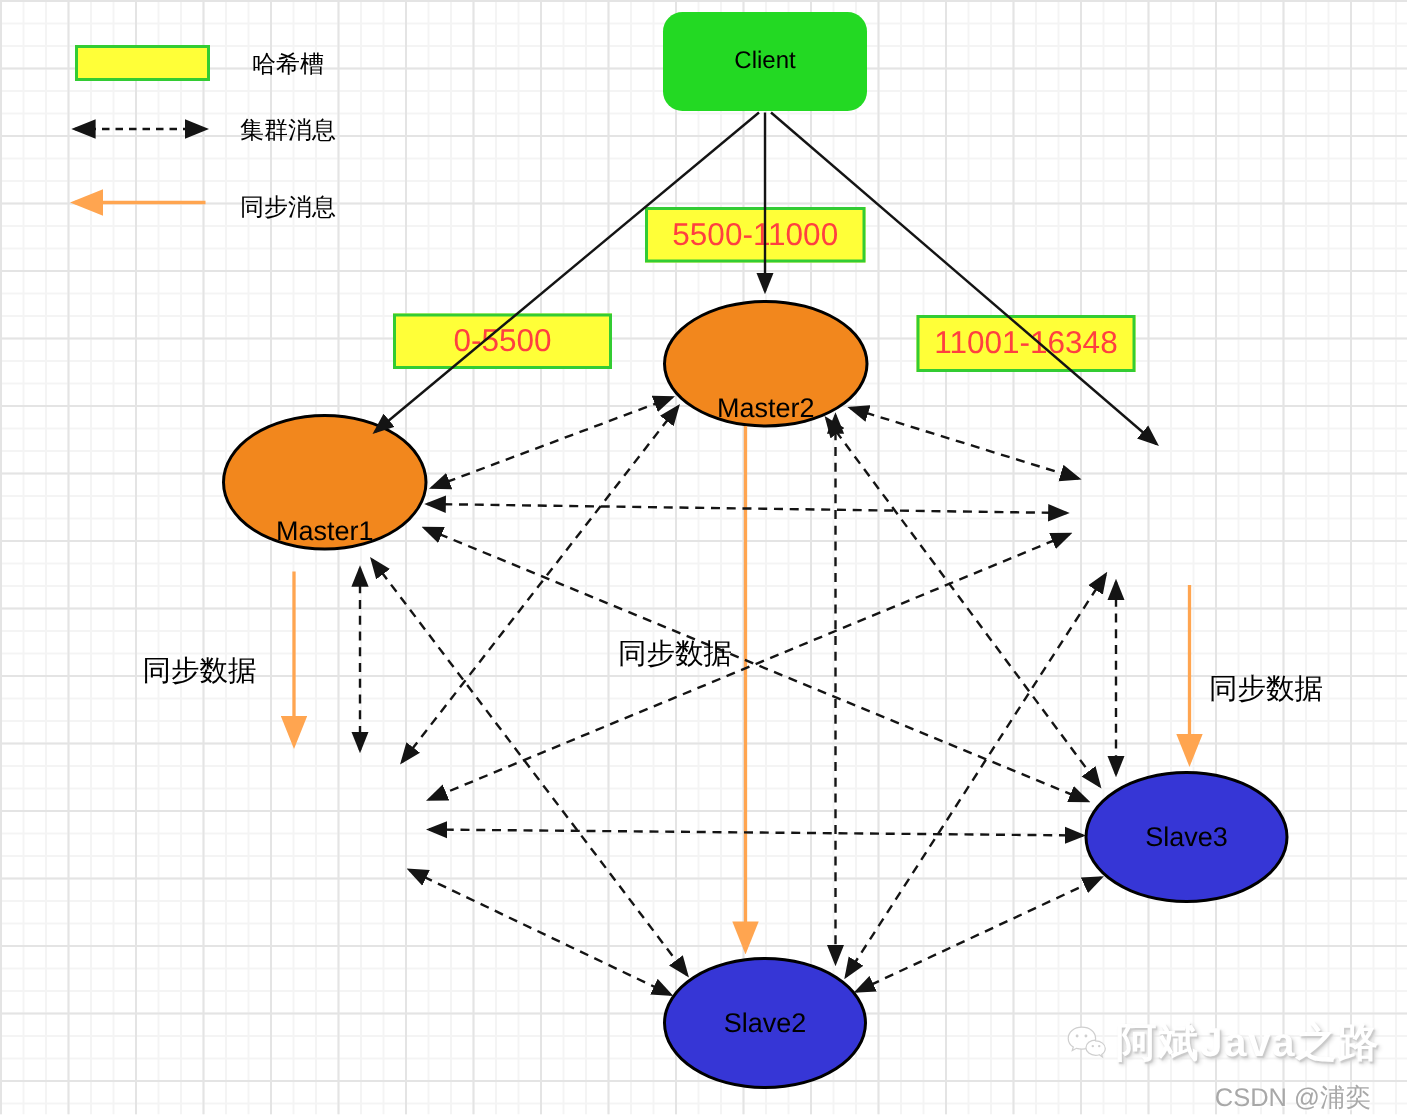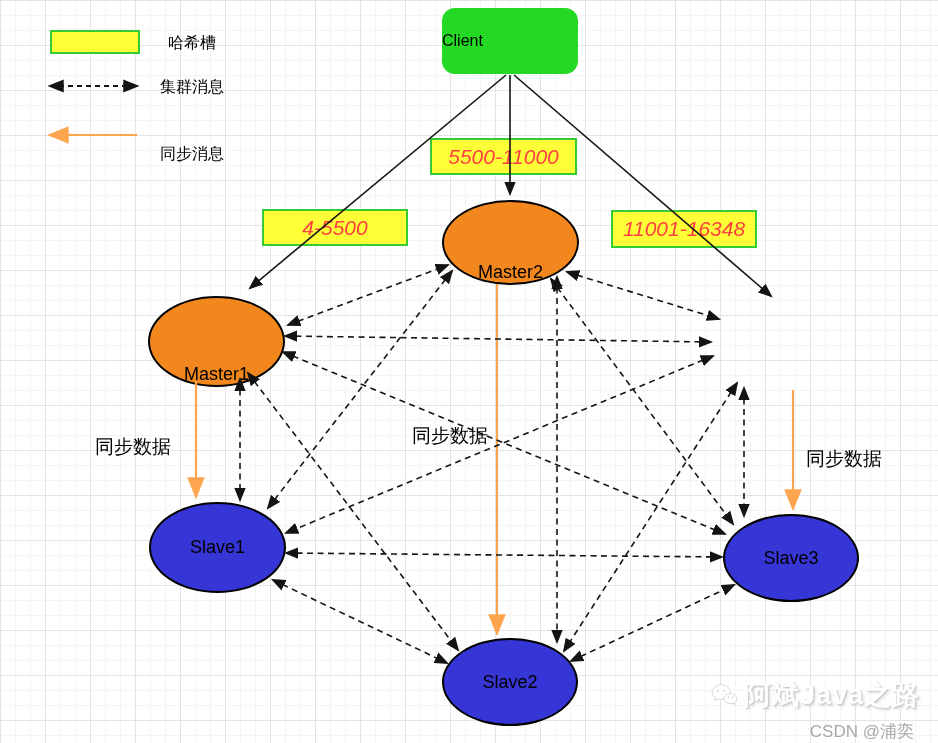--- a/index.html
+++ b/index.html
@@ -16,45 +16,45 @@
   .node{
     position:absolute;z-index:2;border:2px solid #000;border-radius:50%;
     display:flex;align-items:center;justify-content:center;
     font-size:18px;color:#000;box-sizing:border-box;
   }
   .master{background:var(--master-fill,#f2871d);align-items:flex-end;}
   .slave{background:var(--slave-fill,#3636d6);}
   .client{
     position:absolute;left:442px;top:8px;width:136px;height:66px;z-index:2;
     background:var(--client-fill,#23d923);border-radius:13px;
-    display:flex;align-items:center;font-size:16px;color:#000;
+    display:flex;align-items:center;justify-content:center;font-size:16px;color:#000;
   }
   .slot{
     position:absolute;z-index:2;background:var(--slot-fill,#ffff38);
     border:2px solid var(--slot-border,#33cc33);box-sizing:border-box;
     color:var(--slot-text,#ff4040);font-size:21px;
-    display:flex;align-items:center;justify-content:center;font-style:italic;
+    display:flex;align-items:center;justify-content:center;
   }
   .slot-m1{left:262px;top:209px;width:146px;height:37px;}
   .slot-m2{left:430px;top:138px;width:147px;height:37px;}
   .slot-m3{left:611px;top:210px;width:146px;height:38px;}
-  .m1{left:148px;top:296px;width:137px;height:91px;}
+  .m1{left:148px;top:276px;width:137px;height:91px;}
   .m2{left:442px;top:200px;width:137px;height:85px;}
   .m3{left:712px;top:299px;width:137px;height:90px;}
   .s1{left:149px;top:502px;width:137px;height:91px;}
   .s2{left:442px;top:638px;width:136px;height:88px;justify-content:center;}
   .s3{left:723px;top:514px;width:136px;height:88px;}
   .legend-swatch{
     position:absolute;left:50px;top:30px;width:86px;height:20px;z-index:2;
     background:var(--slot-fill,#ffff38);border:2px solid var(--slot-border,#33cc33);
   }
   .legend-label{position:absolute;z-index:2;font-size:16px;color:#000;white-space:nowrap;}
   .lg1{left:168px;top:33px;}
   .lg2{left:160px;top:77px;font-family:Liberation Mono, monospace;}
-  .lg3{left:160px;top:144px;text-align:right;}
+  .lg3{left:160px;top:128px;text-align:right;}
   .sync-label{position:absolute;z-index:4;font-size:19px;color:#000;white-space:nowrap;}
   .syL{left:95px;top:434px;}
   .syC{left:412px;top:423px;}
   .syR{left:806px;top:446px;}
   .watermark{position:absolute;left:710px;top:672px;width:210px;z-index:5;}
   .wm-row{display:flex;align-items:center;}
   .wm-title{
     font-size:27px;font-weight:bold;color:#ffffff;letter-spacing:1px;
     text-shadow:1px 1px 1px #c9c9c9,2px 2px 3px #d8d8d8;white-space:nowrap;
   }
@@ -68,32 +68,29 @@
 
   <div class="legend-swatch"></div>
   <div class="legend-label lg1">哈希槽</div>
   <div class="legend-label lg2">集群消息</div>
   <div class="legend-label lg3">同步消息</div>
 
   <div class="client">
     <span>Client</span>
   </div>
 
-  <div class="slot slot-m1">4-5500</div>
+  <div class="slot slot-m1">0-5500</div>
   <div class="slot slot-m2">5500-11000</div>
   <div class="slot slot-m3">11001-16348</div>
 
   <div class="node master m1">
     <span>Master1</span>
   </div>
   <div class="node master m2">
     <span>Master2</span>
-  </div>
-  <div class="node slave s1">
-    <span>Slave1</span>
   </div>
   <div class="node slave s2">
     <span>Slave2</span>
   </div>
   <div class="node slave s3">
     <span>Slave3</span>
   </div>
 
   <div class="sync-label syL">同步数据</div>
   <div class="sync-label syC">同步数据</div>

